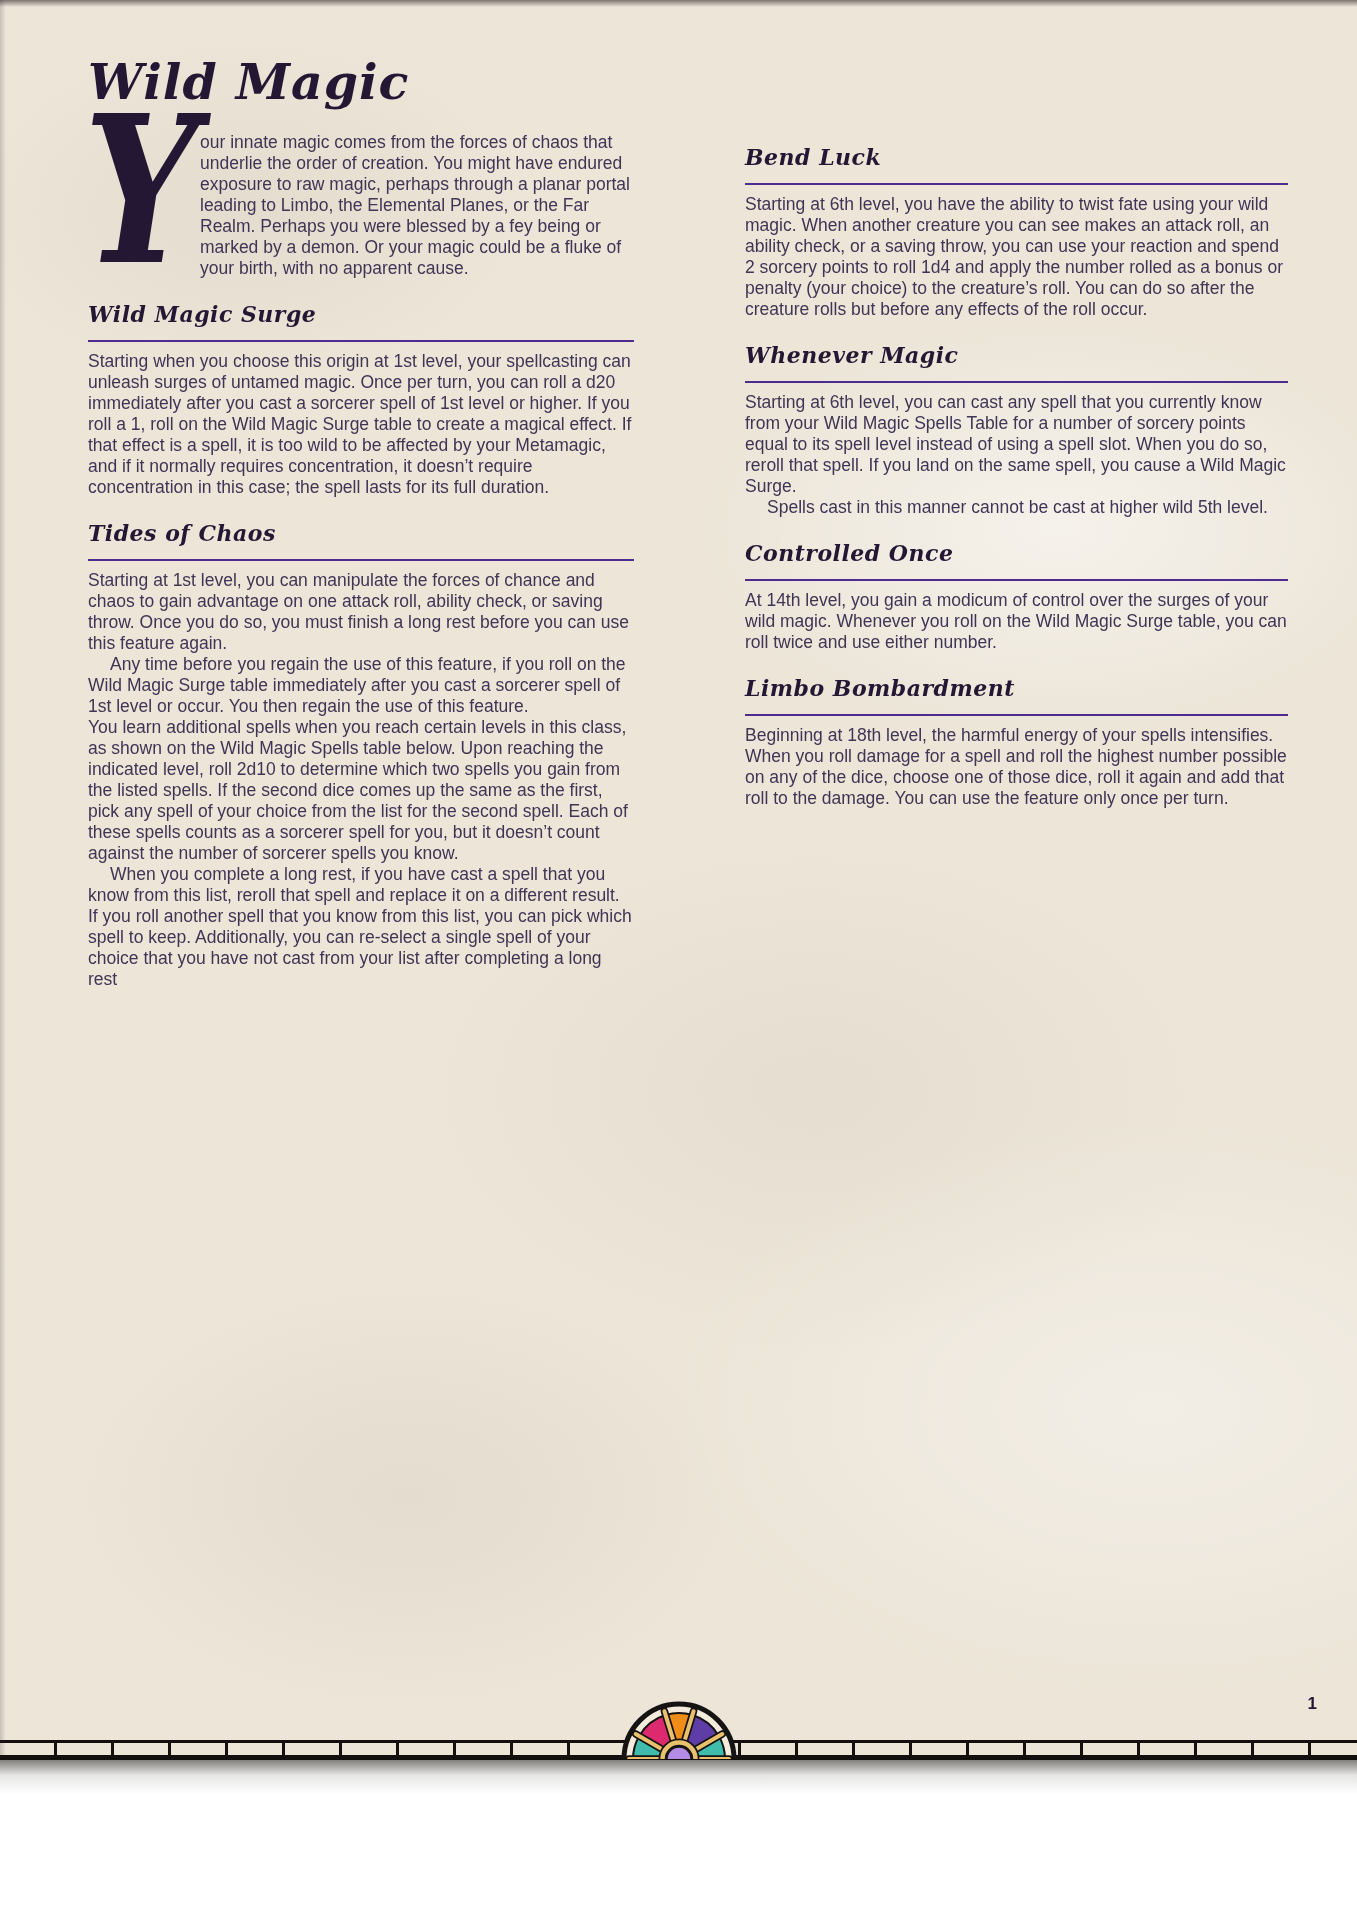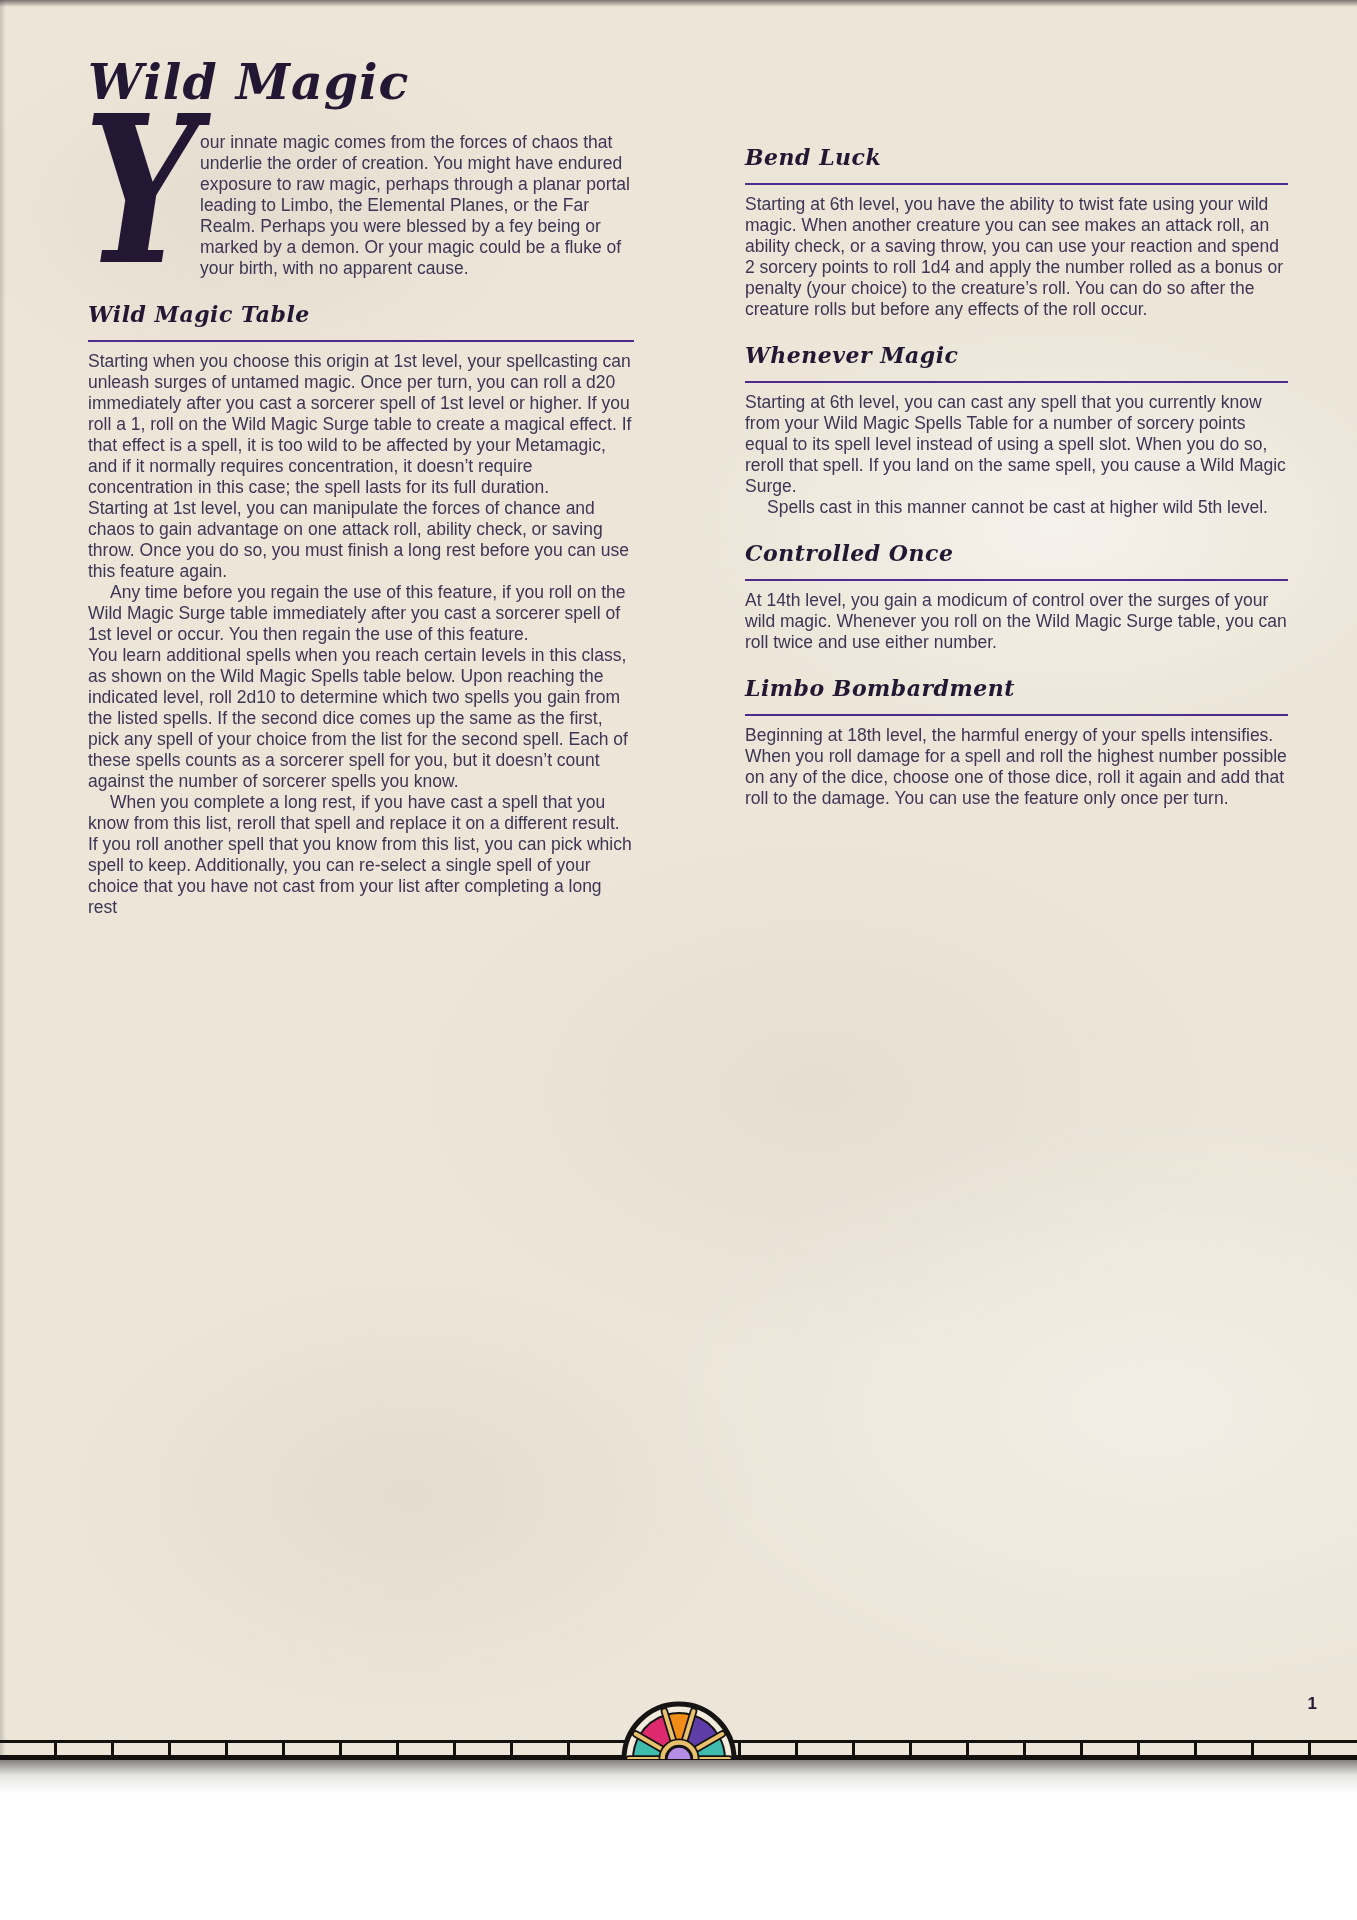--- a/index.html
+++ b/index.html
@@ -63,25 +63,26 @@
     <div class="col left">
       <h1 class="doc-title">Wild Magic</h1>
 
       <p class="body-text intro-wrap">
         <span class="dropcap">
             <span class="glyph">Y</span>
           </span><span>our innate magic comes from the forces of chaos that underlie the order of creation. You might have endured exposure to raw magic, perhaps through a planar portal leading to Limbo, the Elemental Planes, or the Far Realm. Perhaps you were blessed by a fey being or marked by a demon. Or your magic could be a fluke of your birth, with no apparent cause.</span>
       </p>
 
       <section>
-        <h2 class="sec-title">Wild Magic Table</h2>
+        <h2 class="sec-title">Wild Magic Surge</h2>
         <p class="body-text">Starting when you choose this origin at 1st level, your spellcasting can unleash surges of untamed magic. Once per turn, you can roll a d20 immediately after you cast a sorcerer spell of 1st level or higher. If you roll a 1, roll on the Wild Magic Surge table to create a magical effect. If that effect is a spell, it is too wild to be affected by your Metamagic, and if it normally requires concentration, it doesn’t require concentration in this case; the spell lasts for its full duration.</p>
       </section>
 
       <section>
+        <h2 class="sec-title">Tides of Chaos</h2>
         <p class="body-text">Starting at 1st level, you can manipulate the forces of chance and chaos to gain advantage on one attack roll, ability check, or saving throw. Once you do so, you must finish a long rest before you can use this feature again.</p>
         <p class="body-text para-indent">Any time before you regain the use of this feature, if you roll on the Wild Magic Surge table immediately after you cast a sorcerer spell of 1st level or occur. You then regain the use of this feature.</p>
       </section>
 
       <section>
         <p class="body-text">You learn additional spells when you reach certain levels in this class, as shown on the Wild Magic Spells table below. Upon reaching the indicated level, roll 2d10 to determine which two spells you gain from the listed spells. If the second dice comes up the same as the first, pick any spell of your choice from the list for the second spell. Each of these spells counts as a sorcerer spell for you, but it doesn’t count against the number of sorcerer spells you know.</p>
         <p class="body-text para-indent">When you complete a long rest, if you have cast a spell that you know from this list, reroll that spell and replace it on a different result. If you roll another spell that you know from this list, you can pick which spell to keep. Additionally, you can re-select a single spell of your choice that you have not cast from your list after completing a long rest</p>
       </section>
     </div>
 

